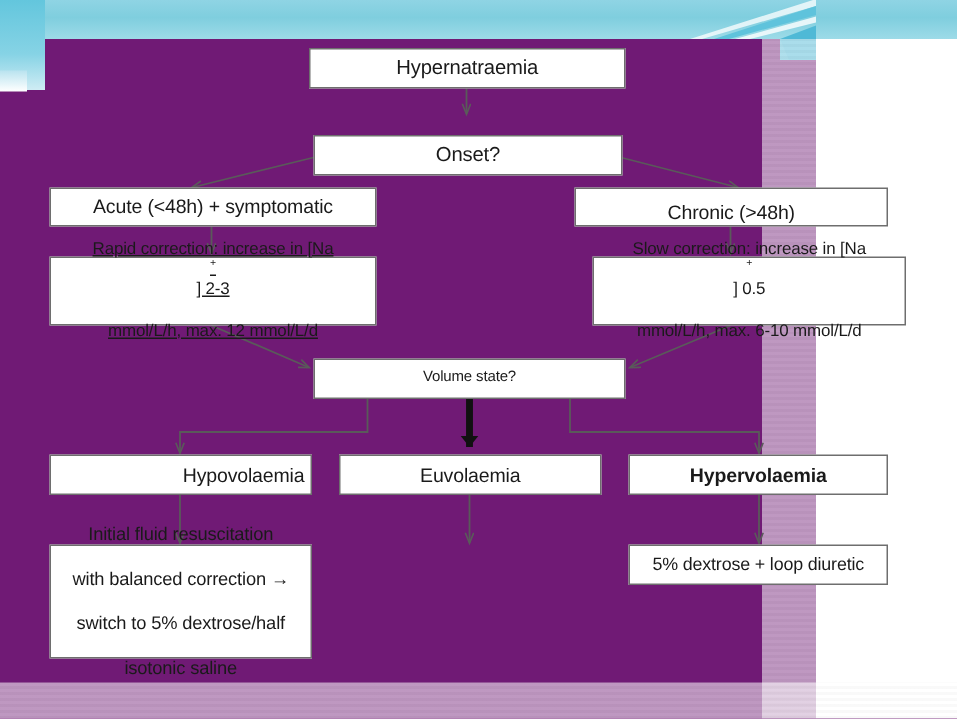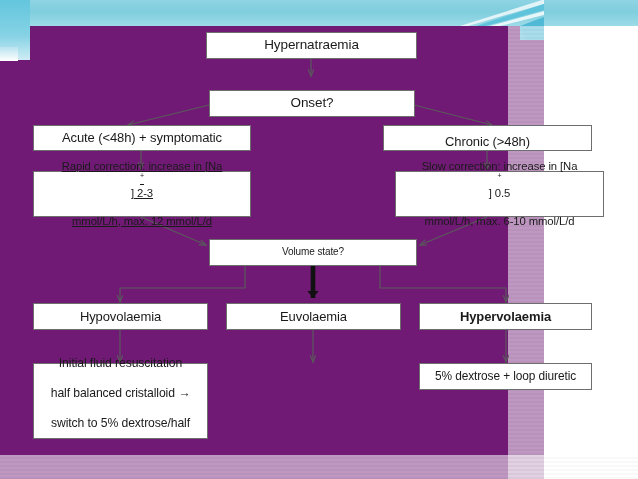--- a/index.html
+++ b/index.html
@@ -143,37 +143,38 @@
       <span>
         <span>Slow correction: increase in [Na</span><sup>+</sup><span>] 0.5</span><br>
         <span>mmol/L/h, max. 6-10 mmol/L/d</span>
       </span>
     </div>
 
     <div class="node" style="left:209px;top:213px;width:208px;height:27px;font-size:10px;">
       <span>Volume state?</span>
     </div>
 
-    <div class="node" style="left:33px;top:277px;width:175px;height:27px;font-size:13px;">
+    <div class="node" style="left:33px;top:277px;width:175px;height:27px;font-size:13px;justify-content:flex-end;">
       <span>Hypovolaemia</span>
     </div>
 
     <div class="node" style="left:226px;top:277px;width:175px;height:27px;font-size:13px;">
       <span>Euvolaemia</span>
     </div>
 
     <div class="node" style="left:419px;top:277px;width:173px;height:27px;font-size:13px;font-weight:bold;">
       <span>Hypervolaemia</span>
     </div>
 
     <div class="node" style="left:33px;top:337px;width:175px;height:76px;font-size:12.2px;">
       <span>
         <span>Initial fluid resuscitation</span><br>
-        <span>half balanced cristalloid →</span><br>
+        <span>with balanced correction →</span><br>
         <span>switch to 5% dextrose/half</span><br>
+        <span>isotonic saline</span>
       </span>
     </div>
 
 
     <div class="node" style="left:419px;top:337px;width:173px;height:27px;font-size:11.9px;">
       <span>5% dextrose + loop diuretic</span>
     </div>
 
   </div>
 </div>

